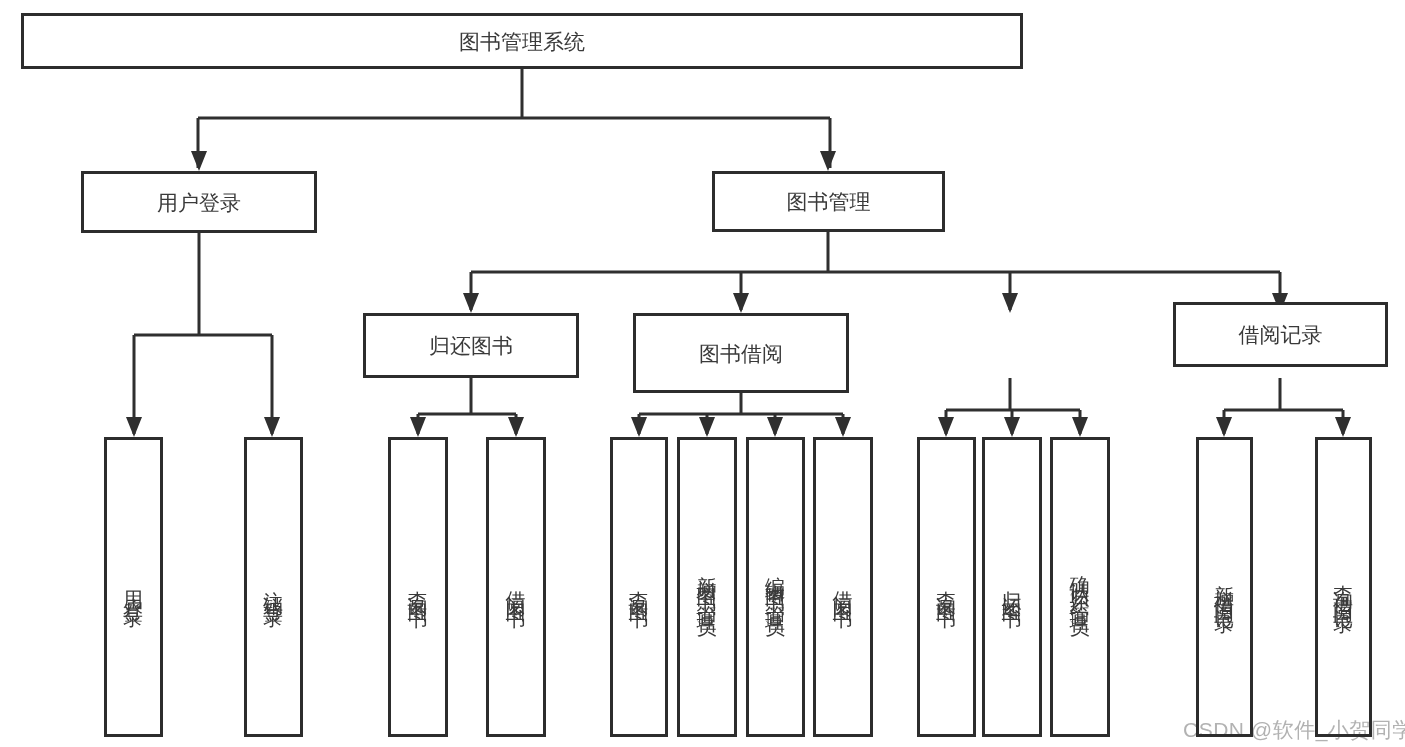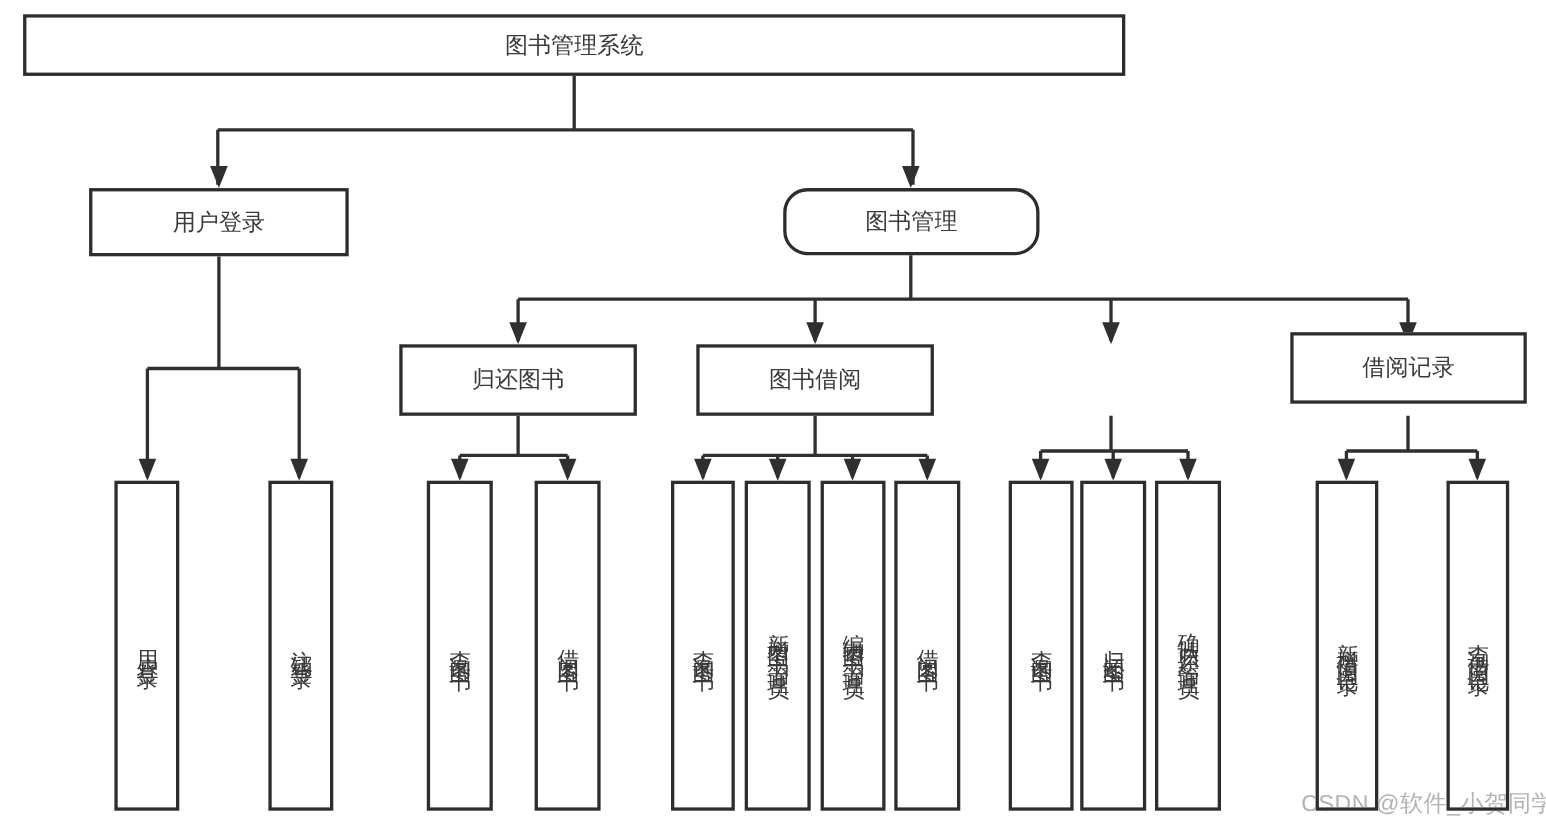--- a/index.html
+++ b/index.html
@@ -95,24 +95,24 @@
       <polygon points="1004,417 1020,417 1012,437"></polygon>
       <polygon points="1072,417 1088,417 1080,437"></polygon>
       <polygon points="1216,417 1232,417 1224,437"></polygon>
       <polygon points="1335,417 1351,417 1343,437"></polygon>
     </g>
   </svg>
 
   <div class="box" style="left:21px; top:13px; width:1002px; height:56px;">图书管理系统</div>
 
   <div class="box" style="left:81px; top:171px; width:236px; height:62px;">用户登录</div>
-  <div class="box" style="left:712px; top:171px; width:233px; height:61px;border-radius:22px;">图书管理</div>
+  <div class="box" style="left:712px; top:171px; width:233px; height:61px;">图书管理</div>
 
   <div class="box" style="left:363px; top:313px; width:216px; height:65px;">归还图书</div>
-  <div class="box" style="left:633px; top:313px; width:216px; height:65px;">图书借阅</div>
+  <div class="box" style="left:633px; top:313px; width:216px; height:80px;">图书借阅</div>
   <div class="box" style="left:1173px; top:302px; width:215px; height:65px;">借阅记录</div>
 
   <div class="box vert" style="left:104px; top:437px; width:59px; height:300px;">用户登录</div>
   <div class="box vert" style="left:244px; top:437px; width:59px; height:300px;">注销登录</div>
 
   <div class="box vert" style="left:388px; top:437px; width:60px; height:300px;">查询图书</div>
   <div class="box vert" style="left:486px; top:437px; width:60px; height:300px;">借阅图书</div>
 
   <div class="box vert" style="left:610px; top:437px; width:58px; height:300px;">查询图书</div>
   <div class="box vert" style="left:677px; top:437px; width:60px; height:300px;">新增图书（管理员）</div>

